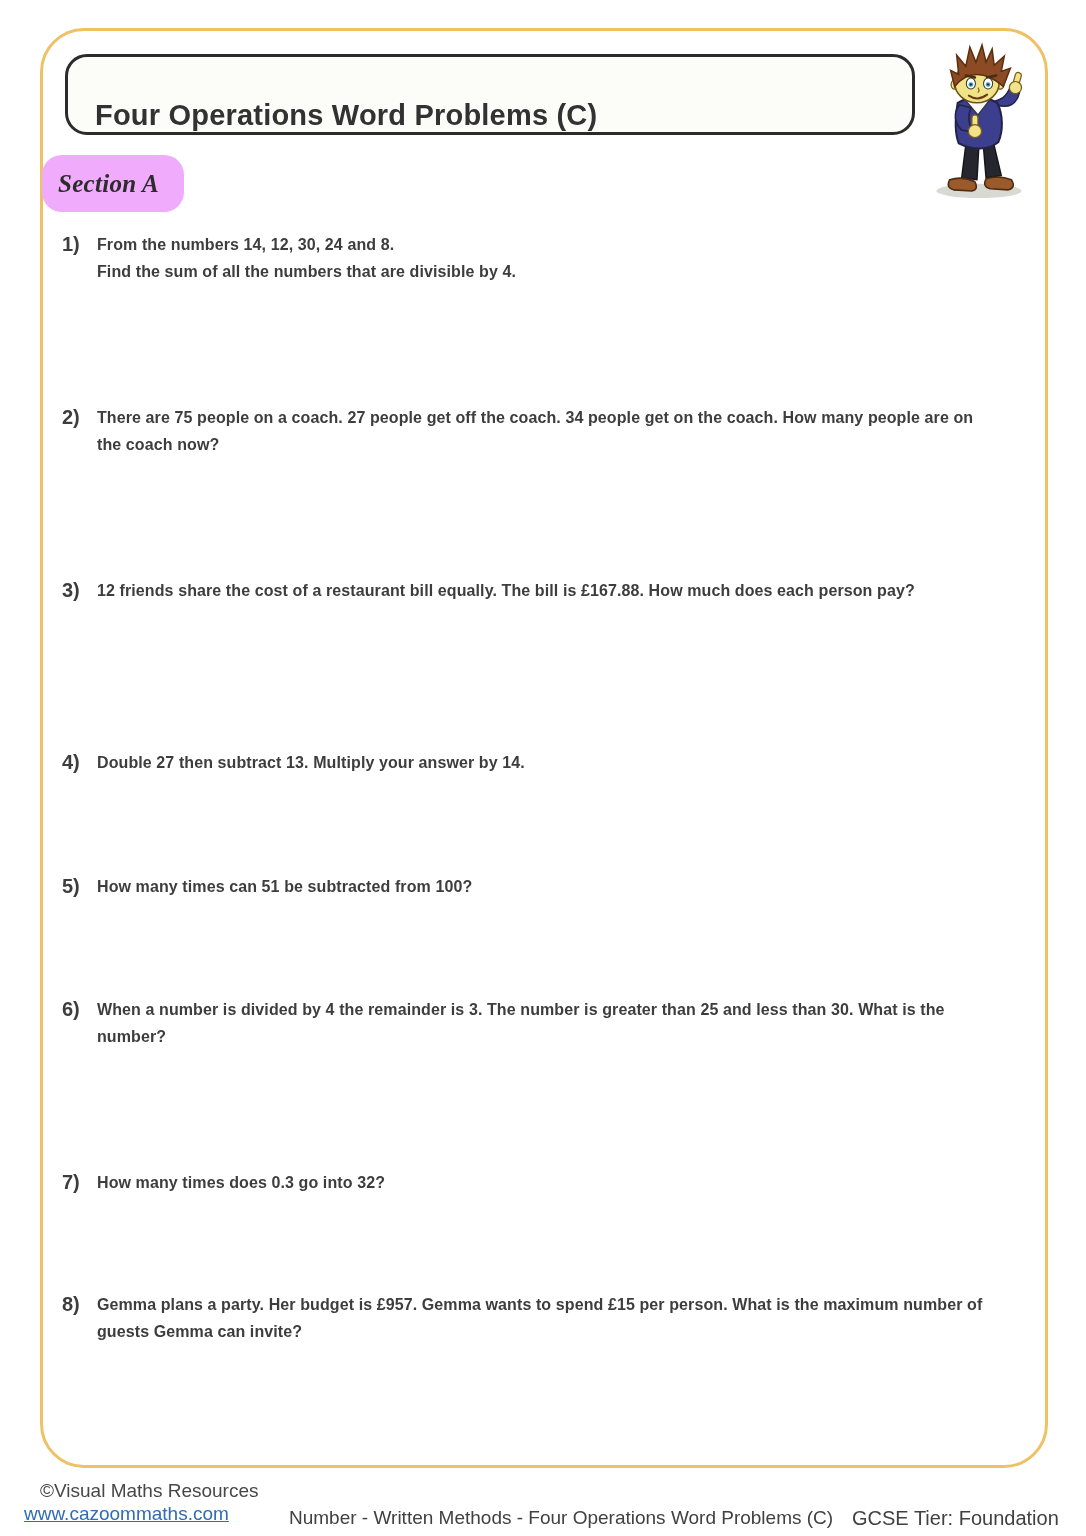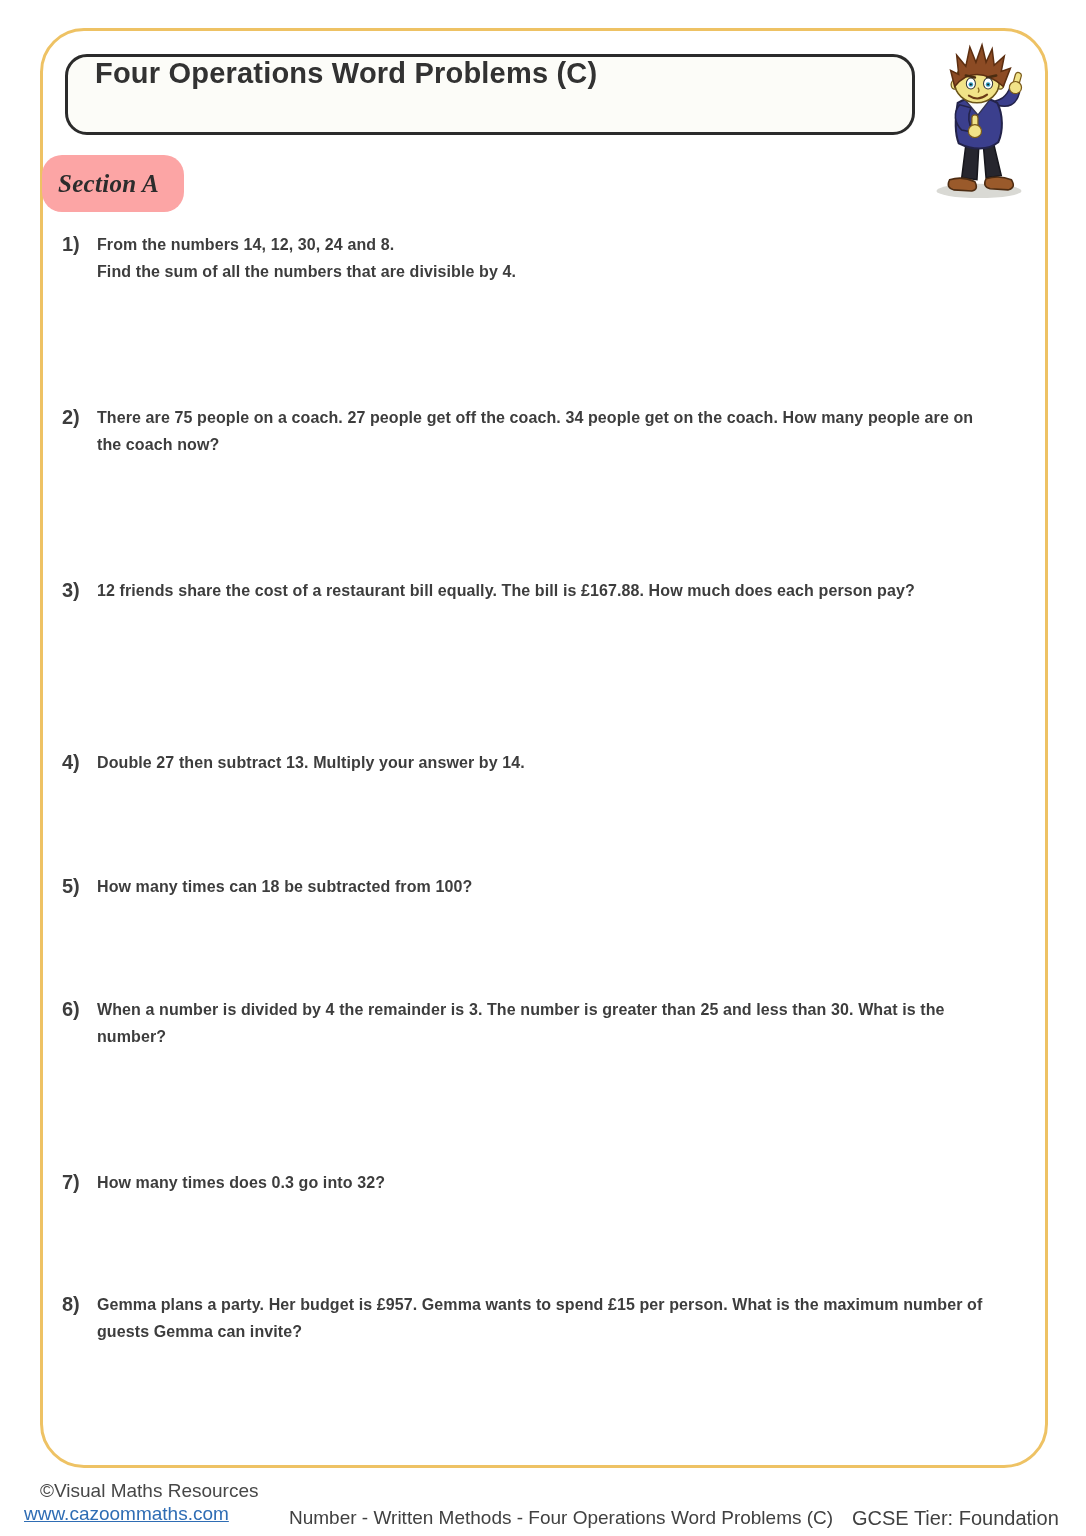--- a/index.html
+++ b/index.html
@@ -23,21 +23,21 @@
   }
   .title-box {
     position: absolute;
     left: 65px; top: 54px;
     width: 850px; height: 81px;
     background: #fcfcf8;
     border: 3px solid #2b2b2b;
     border-radius: 22px;
     z-index: 3;
     display: flex;
-    align-items: flex-start;
+    align-items: flex-end;
   }
   .title-text {
     padding-left: 27px;
     font-size: 29px;
     font-weight: bold;
     color: #323232;
     letter-spacing: 0.2px;
   }
   .logo {
     position: absolute;
@@ -57,21 +57,21 @@
   .mascot {
     position: absolute;
     left: 925px; top: 42px;
     width: 112px; height: 158px;
     z-index: 3;
   }
   .section-badge {
     position: absolute;
     left: 42px; top: 155px;
     width: 142px; height: 57px;
-    background: #fca5a5;
+    background: #f0abfc;
     border-radius: 20px;
     z-index: 2;
     display: flex;
     align-items: center;
   }
   .section-badge span {
     padding-left: 16px;
     font-family: "Liberation Serif", serif;
     font-style: italic;
     font-weight: bold;
@@ -209,21 +209,21 @@
     <div class="q-text">12 friends share the cost of a restaurant bill equally. The bill is £167.88. How much does each person pay?</div>
   </div>
 
   <div class="question" style="top:749px">
     <div class="q-num">4)</div>
     <div class="q-text">Double 27 then subtract 13. Multiply your answer by 14.</div>
   </div>
 
   <div class="question" style="top:873px">
     <div class="q-num">5)</div>
-    <div class="q-text">How many times can 18 be subtracted from 100?</div>
+    <div class="q-text">How many times can 51 be subtracted from 100?</div>
   </div>
 
   <div class="question" style="top:996px">
     <div class="q-num">6)</div>
     <div class="q-text">When a number is divided by 4 the remainder is 3. The number is greater than 25 and less than 30. What is the number?</div>
   </div>
 
   <div class="question" style="top:1169px">
     <div class="q-num">7)</div>
     <div class="q-text">How many times does 0.3 go into 32?</div>

